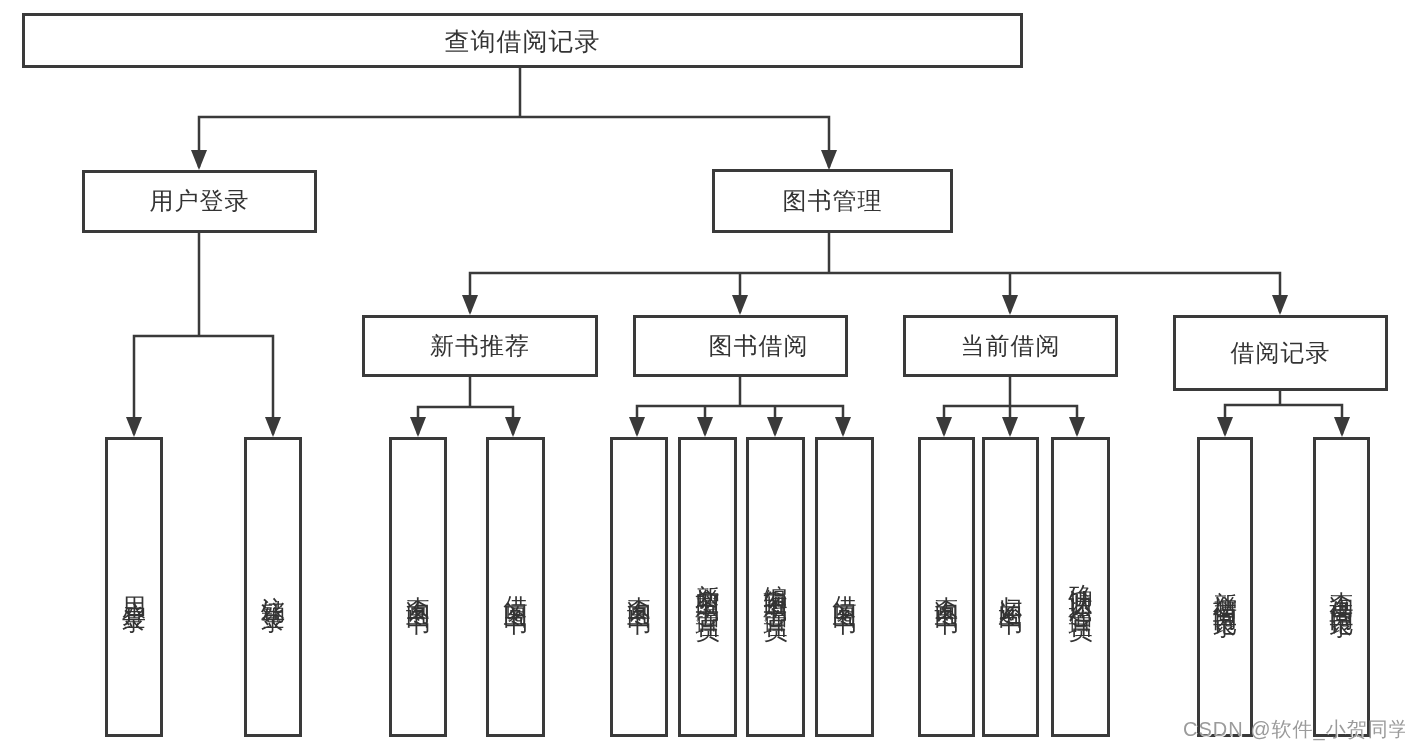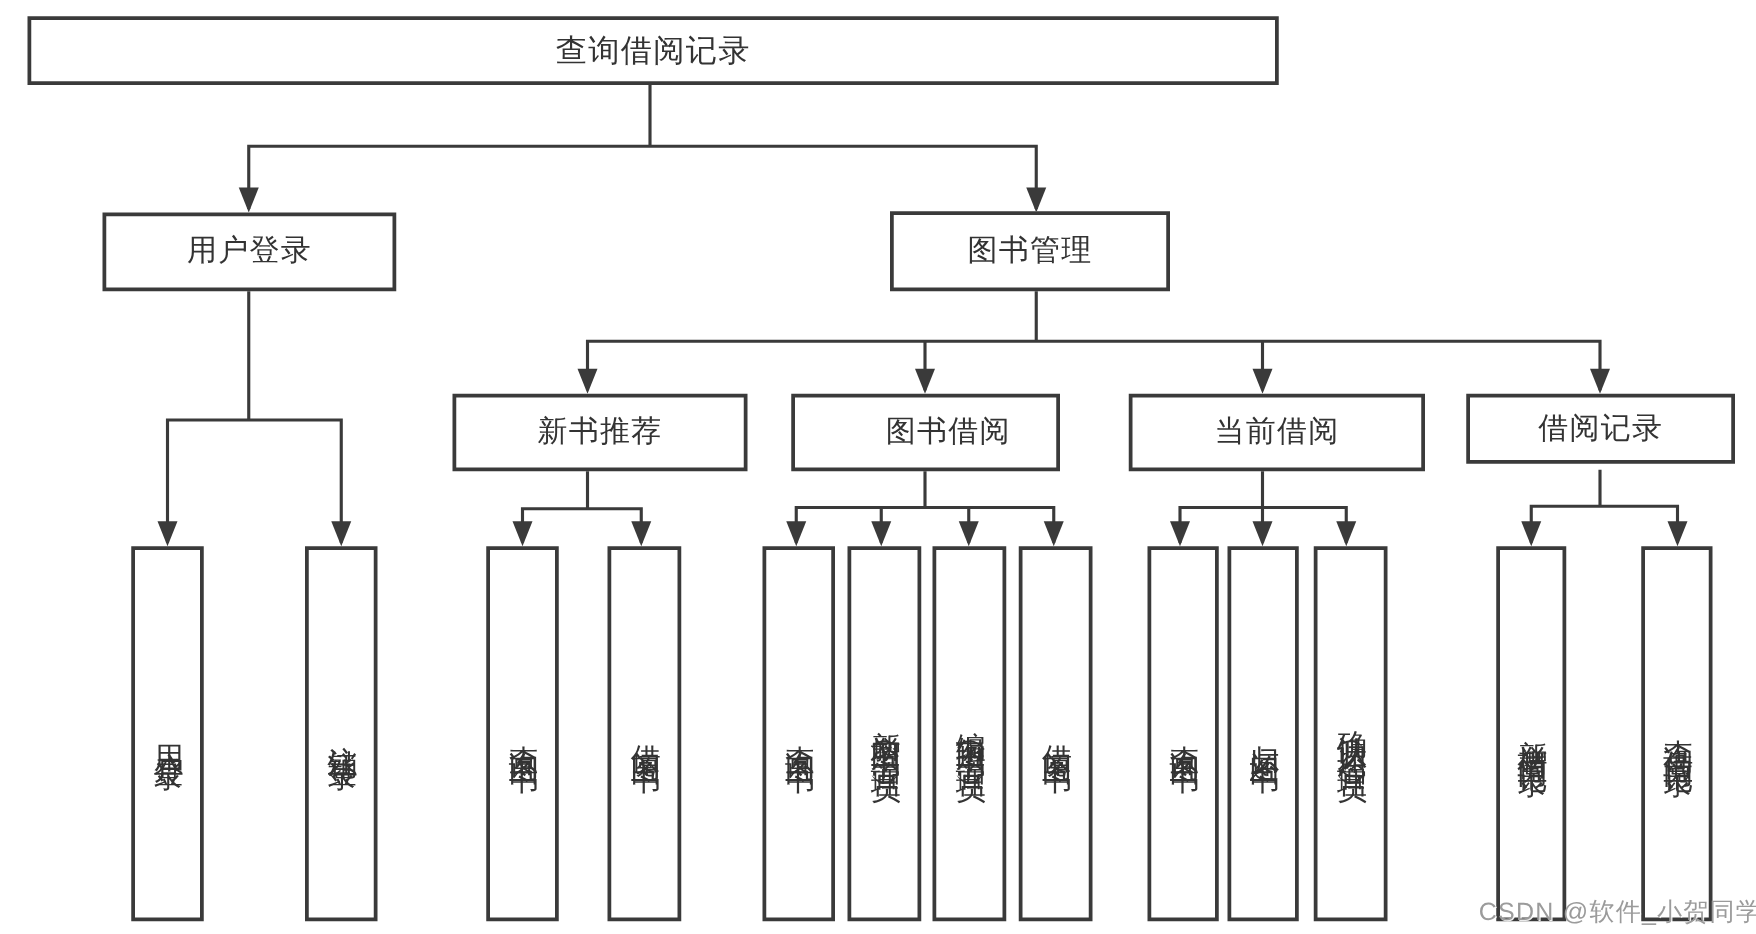--- a/index.html
+++ b/index.html
@@ -69,26 +69,26 @@
         <use href="#ah" x="1010" y="437"></use>
       <use href="#ah" x="1077" y="437"></use>
         <use href="#ah" x="1225" y="437"></use>
       <use href="#ah" x="1342" y="437"></use>
     </g>
   </svg>
 
   <div class="box h root" style="left:22px;top:13px;width:1001px;height:55px;">查询借阅记录</div>
 
   <div class="box h" style="left:82px;top:170px;width:235px;height:63px;">用户登录</div>
-  <div class="box h" style="left:712px;top:169px;width:224px;height:64px;">图书管理</div>
+  <div class="box h" style="left:712px;top:169px;width:241px;height:64px;">图书管理</div>
 
   <div class="box h" style="left:362px;top:315px;width:236px;height:62px;">新书推荐</div>
   <div class="box h" style="left:633px;top:315px;width:215px;height:62px;padding-left:36px;">图书借阅</div>
-  <div class="box h" style="left:903px;top:315px;width:237px;height:62px;">当前借阅</div>
-  <div class="box h" style="left:1173px;top:315px;width:215px;height:56px;">借阅记录</div>
+  <div class="box h" style="left:903px;top:315px;width:215px;height:62px;">当前借阅</div>
+  <div class="box h" style="left:1173px;top:315px;width:215px;height:76px;">借阅记录</div>
 
   <div class="box v" style="left:105px;top:437px;width:58px;height:300px;">用户登录</div>
   <div class="box v" style="left:244px;top:437px;width:58px;height:300px;">注销登录</div>
 
   <div class="box v" style="left:389px;top:437px;width:58px;height:300px;">查询图书</div>
   <div class="box v" style="left:486px;top:437px;width:59px;height:300px;">借阅图书</div>
 
   <div class="box v" style="left:610px;top:437px;width:58px;height:300px;">查询图书</div>
   <div class="box v" style="left:678px;top:437px;width:59px;height:300px;">新增图书（管理员）</div>
   <div class="box v" style="left:746px;top:437px;width:59px;height:300px;">编辑图书（管理员）</div>

